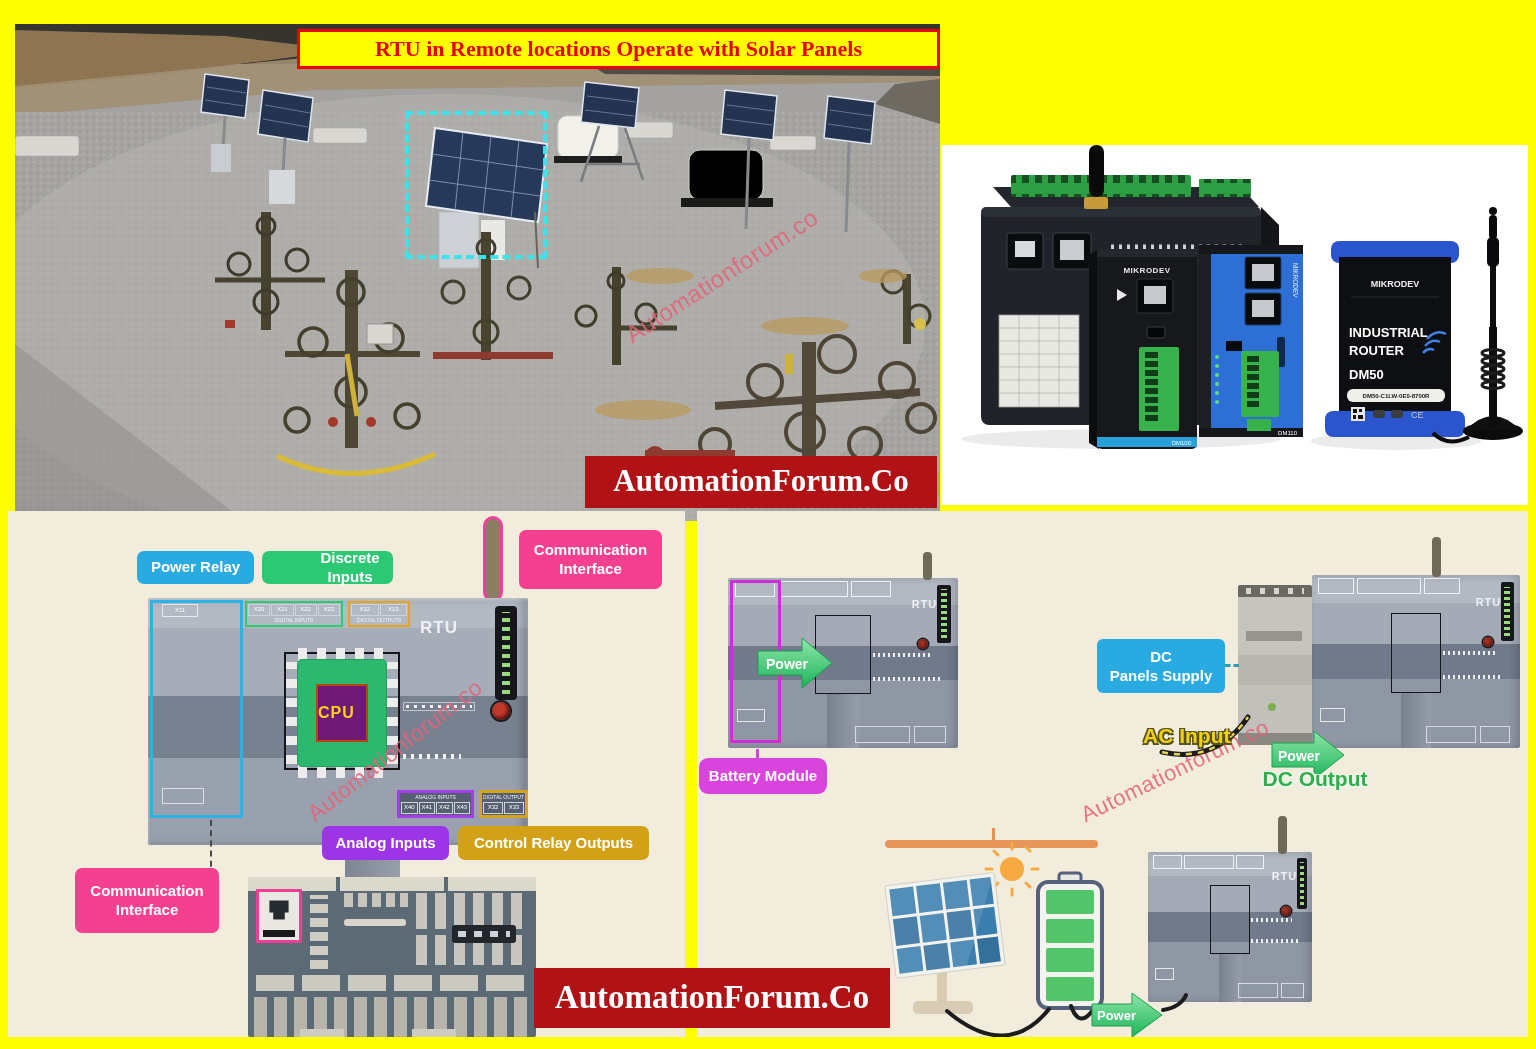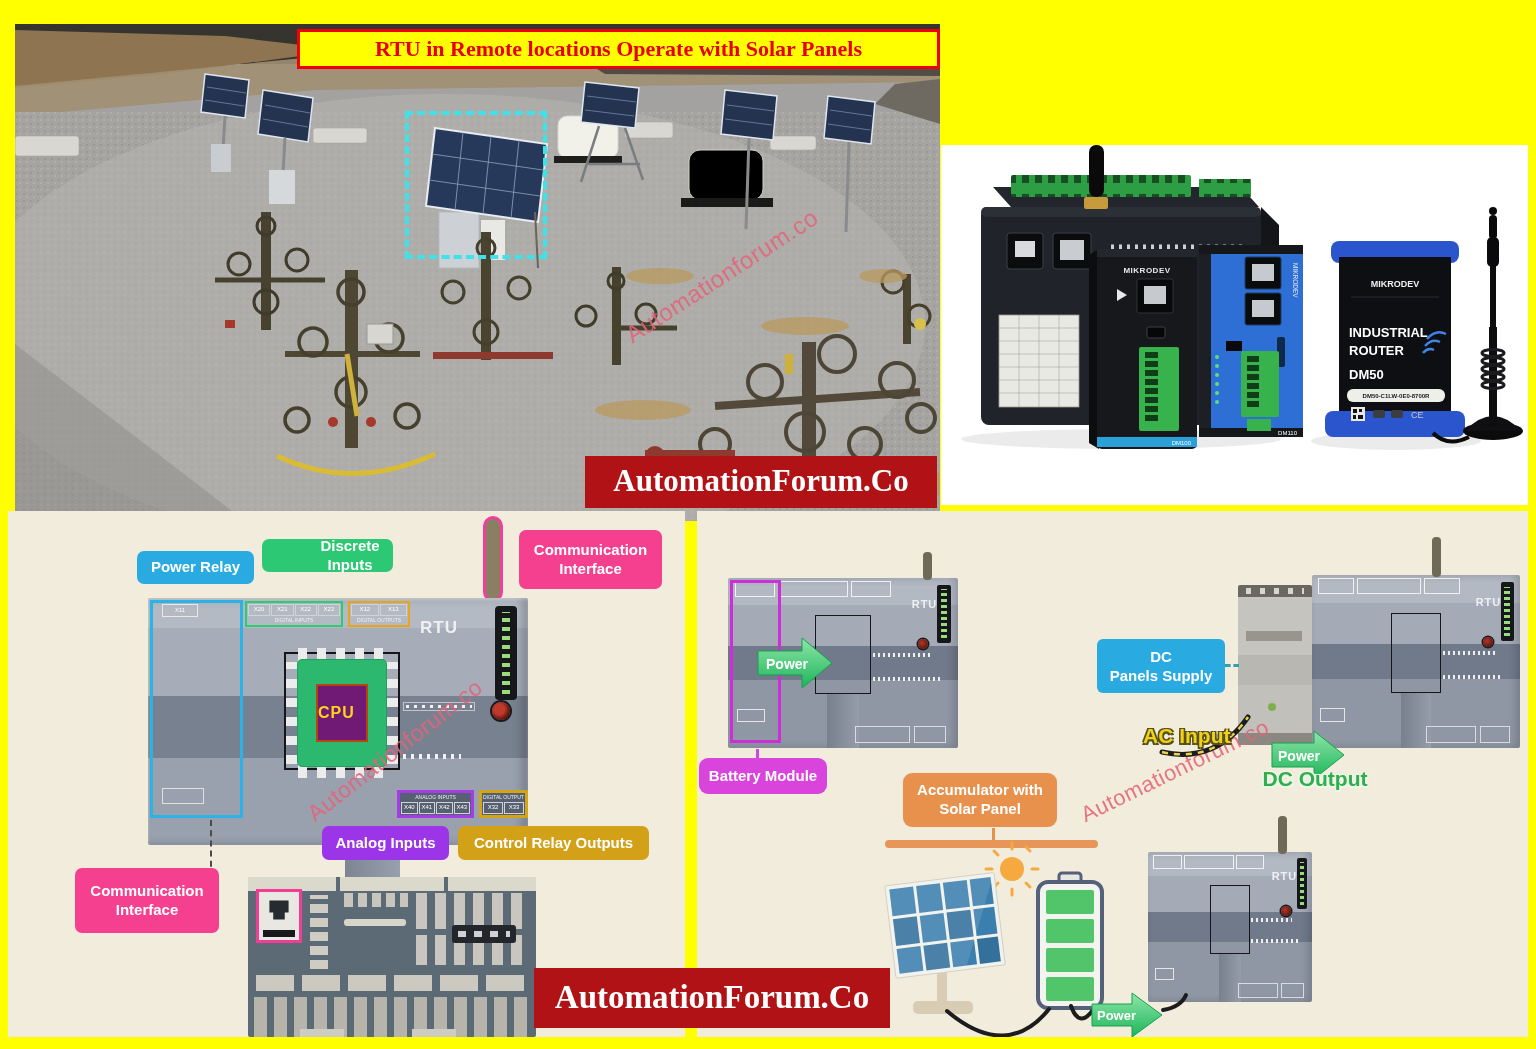--- a/index.html
+++ b/index.html
@@ -33,21 +33,21 @@
 
   
   .white-area{position:absolute;left:8px;top:145px;width:587px;height:360px;background:#ffffff;}
   #products-art{position:absolute;left:8px;top:145px;width:587px;height:360px;}
   .tr-title{position:absolute;left:12px;top:14px;width:571px;height:118px;background:#ffff00;
             border:5px solid #f20000;color:#e80000;font-family:"Liberation Serif",serif;
             font-weight:bold;font-size:36px;line-height:51px;text-align:center;padding:2px 10px;}
 
   
   .lbl-power-source{left:129px;top:40px;width:117px;height:33px;background:#29abe2;}
-  .lbl-discrete{left:254px;top:28px;width:131px;height:33px;background:#2dc873;padding-left:45px;}
+  .lbl-discrete{left:254px;top:40px;width:131px;height:33px;background:#2dc873;padding-left:45px;}
   .lbl-comm-top{left:511px;top:19px;width:143px;height:59px;background:#f5408f;}
   .lbl-analog{left:314px;top:315px;width:127px;height:34px;background:#9c34e8;}
   .lbl-relay{left:450px;top:315px;width:191px;height:34px;background:#d2a118;}
   .lbl-comm-bot{left:67px;top:357px;width:144px;height:65px;background:#f5408f;}
   .wm-comp{left:262px;top:226px;width:250px;transform:rotate(-38deg);font-size:23px;}
 
   .antenna-pink{position:absolute;left:475px;top:5px;width:20px;height:86px;border:3px solid #f0409e;
                 border-radius:10px;background:#8a7f62;}
   .antenna-pink::after{content:"";position:absolute;left:5px;bottom:-12px;width:8px;height:10px;background:#f0409e;}
 
@@ -608,21 +608,20 @@
 
     <div class="pill lbl-dcps">
       <span>DC</span>
       <span>Panels Supply</span>
     </div>
     <div class="dash-teal"></div>
 
     <div class="ac-input">AC Input</div>
     <div class="dc-output">DC Output</div>
 
-    <div class="pill lbl-accum">Accumulator with Solar Panel</div>
     <div class="dash-orange"></div>
     <div class="orange-bar"></div>
 
     <div class="mini-rtu" style="left:451px;top:341px;width:164px;height:150px;">
       <div class="mr-ant" style="left:130px;top:-36px;height:38px;"></div>
       <div class="mr-tstrip">
           <span></span>
           <span></span>
           <span></span>
         </div>

